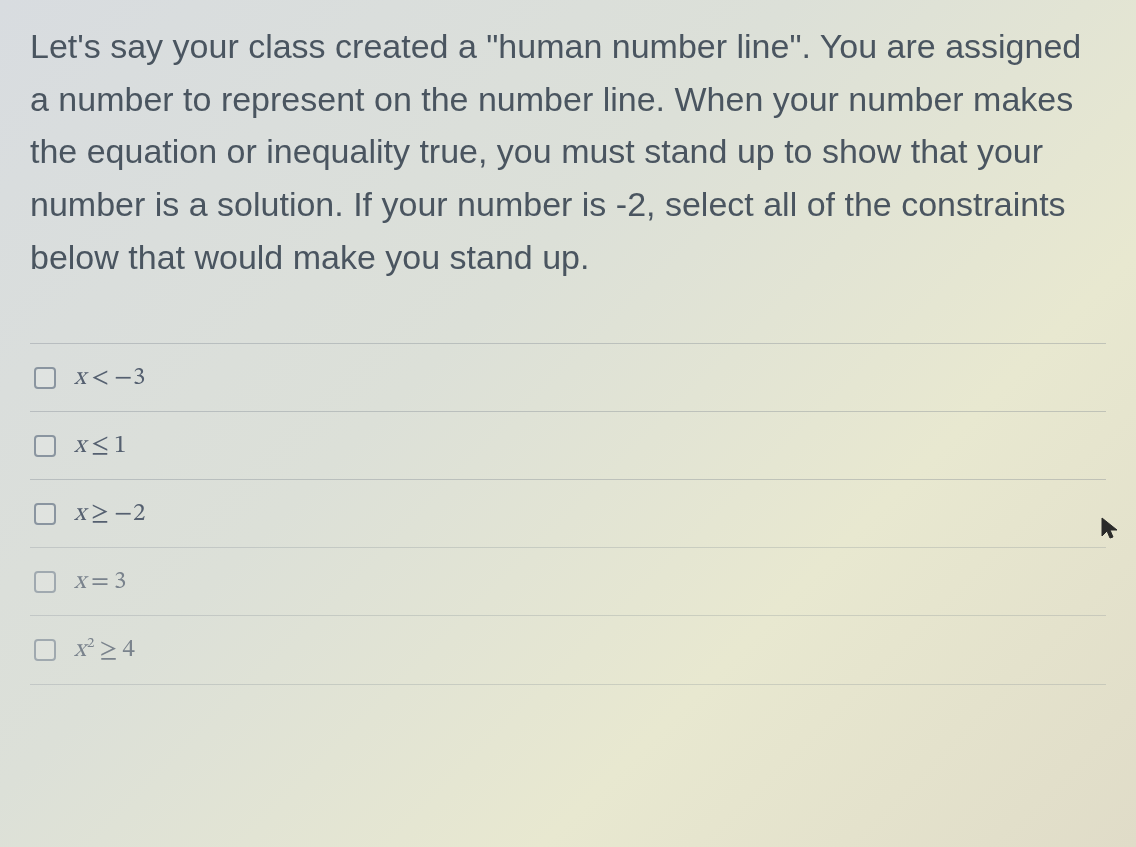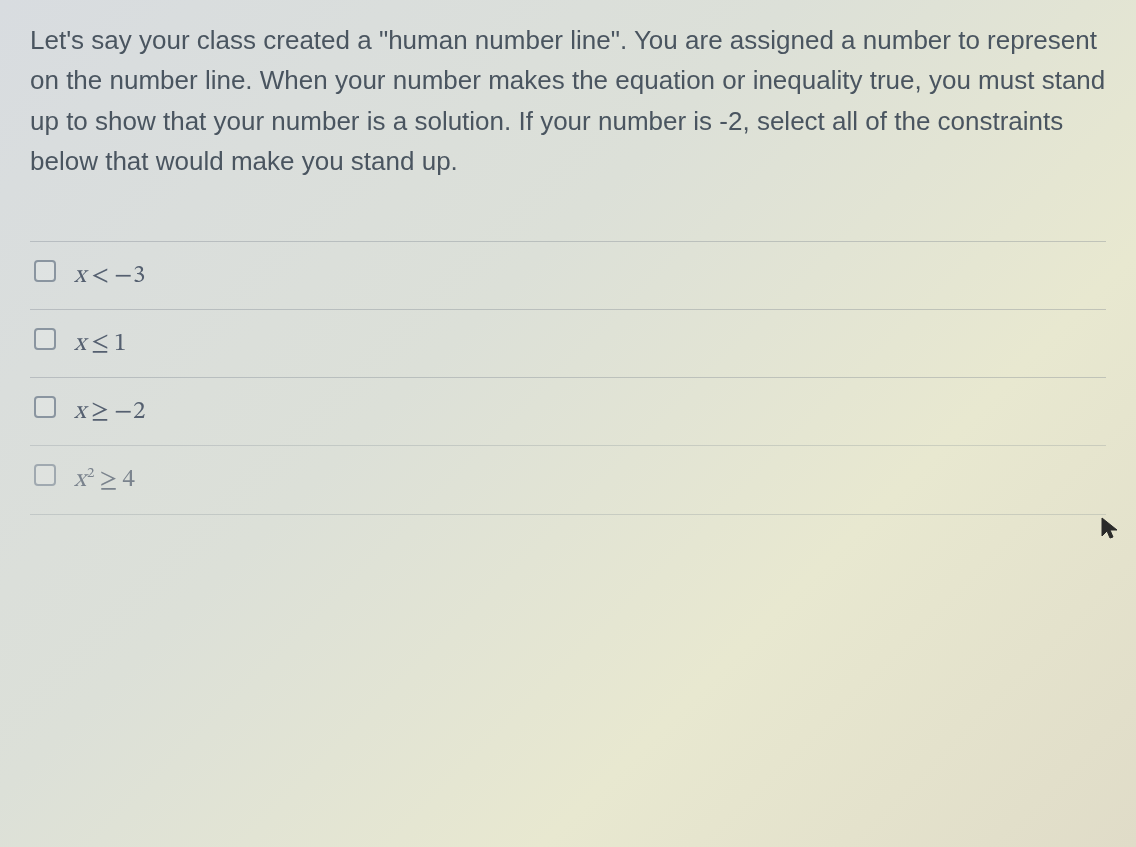--- a/index.html
+++ b/index.html
@@ -11,32 +11,32 @@
     width: 1136px;
     height: 847px;
     background: linear-gradient(135deg, #d8dce0 0%, #dce0d8 40%, #e8e8d0 70%, #e0dcc8 100%);
     font-family: "Segoe UI", Arial, sans-serif;
     color: #4a5560;
     padding: 20px 30px;
     position: relative;
     overflow: hidden;
   }
   .question-text {
-    font-size: 26px;
+    font-size: 34px;
     line-height: 1.55;
     color: #4a5560;
     margin-bottom: 60px;
     font-weight: 400;
   }
   .options {
     width: 100%;
   }
   .option-row {
     display: flex;
-    align-items: flex-start;
+    align-items: center;
     padding: 18px 0 18px 4px;
     border-top: 1px solid rgba(120,130,140,0.35);
     gap: 18px;
   }
   .option-row:last-child {
     border-bottom: 1px solid rgba(120,130,140,0.35);
   }
   .checkbox {
     width: 22px;
     height: 22px;
@@ -93,20 +93,24 @@
   <div class="option-row">
     <div class="checkbox"></div>
     <div class="option-label"><i>x</i><span class="op">≤</span><span class="num">1</span></div>
   </div>
   <div class="option-row">
     <div class="checkbox"></div>
     <div class="option-label"><i>x</i><span class="op">≥</span><span class="num">−2</span></div>
   </div>
   <div class="option-row faded">
     <div class="checkbox"></div>
+    <div class="option-label"><i>x</i><span class="op">=</span><span class="num">3</span></div>
+  </div>
+  <div class="option-row faded">
+    <div class="checkbox"></div>
     <div class="option-label"><i>x</i><sup>2</sup><span class="op">≥</span><span class="num">4</span></div>
   </div>
 </div>
 
 <div class="cursor-arrow">
   <svg viewBox="0 0 20 26">
     <path d="M2 2 L2 20 L7 15 L10 22 L13 21 L10 14 L17 14 Z" fill="#2a2a2a" stroke="#2a2a2a" stroke-width="1"></path>
   </svg>
 </div>
 

